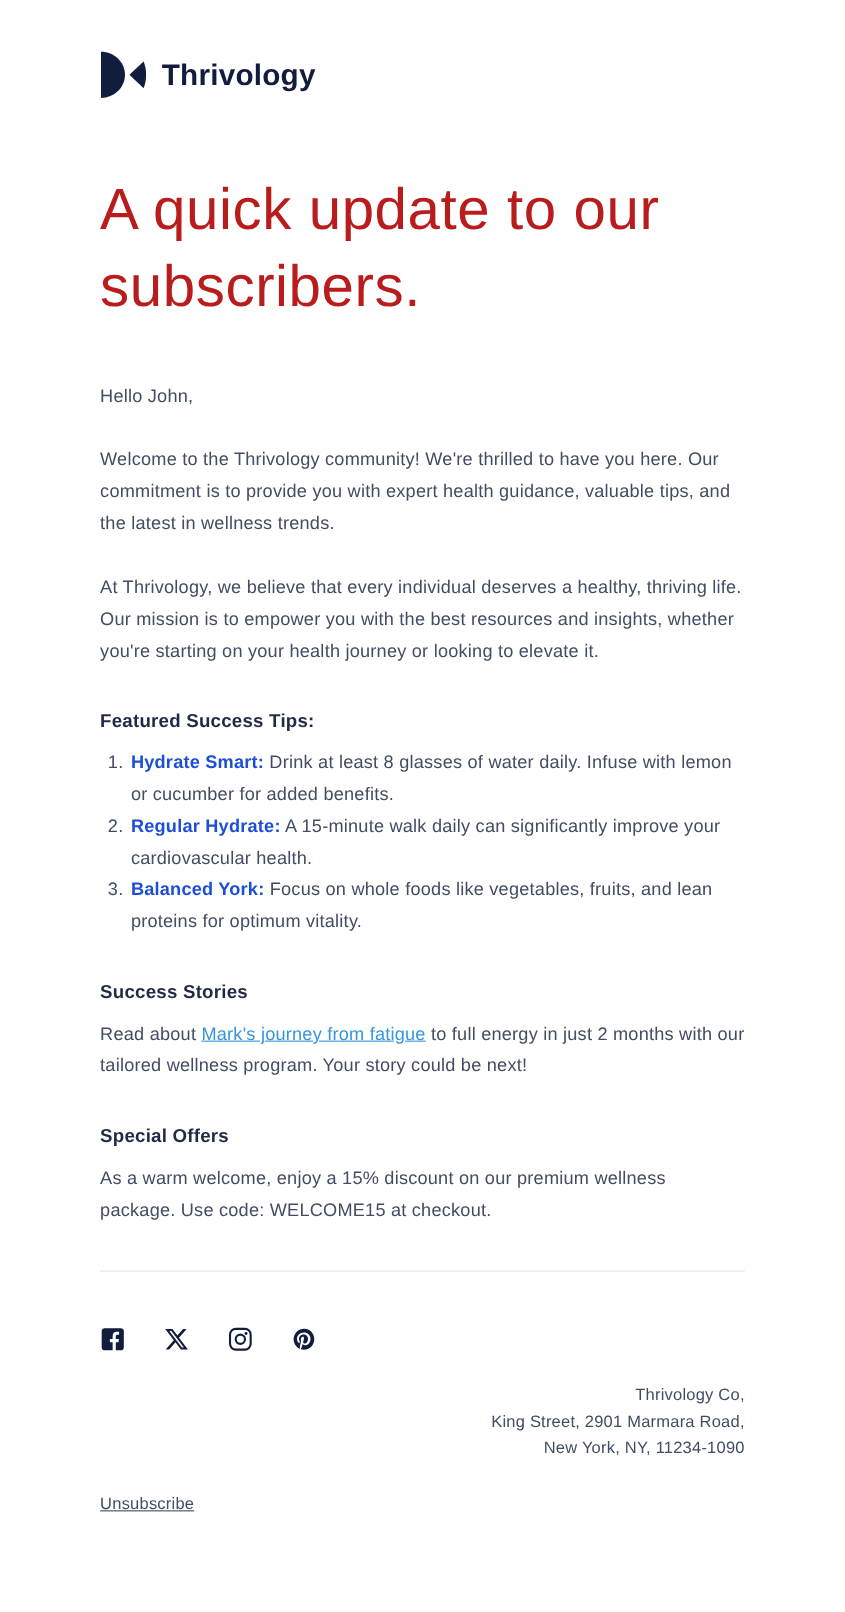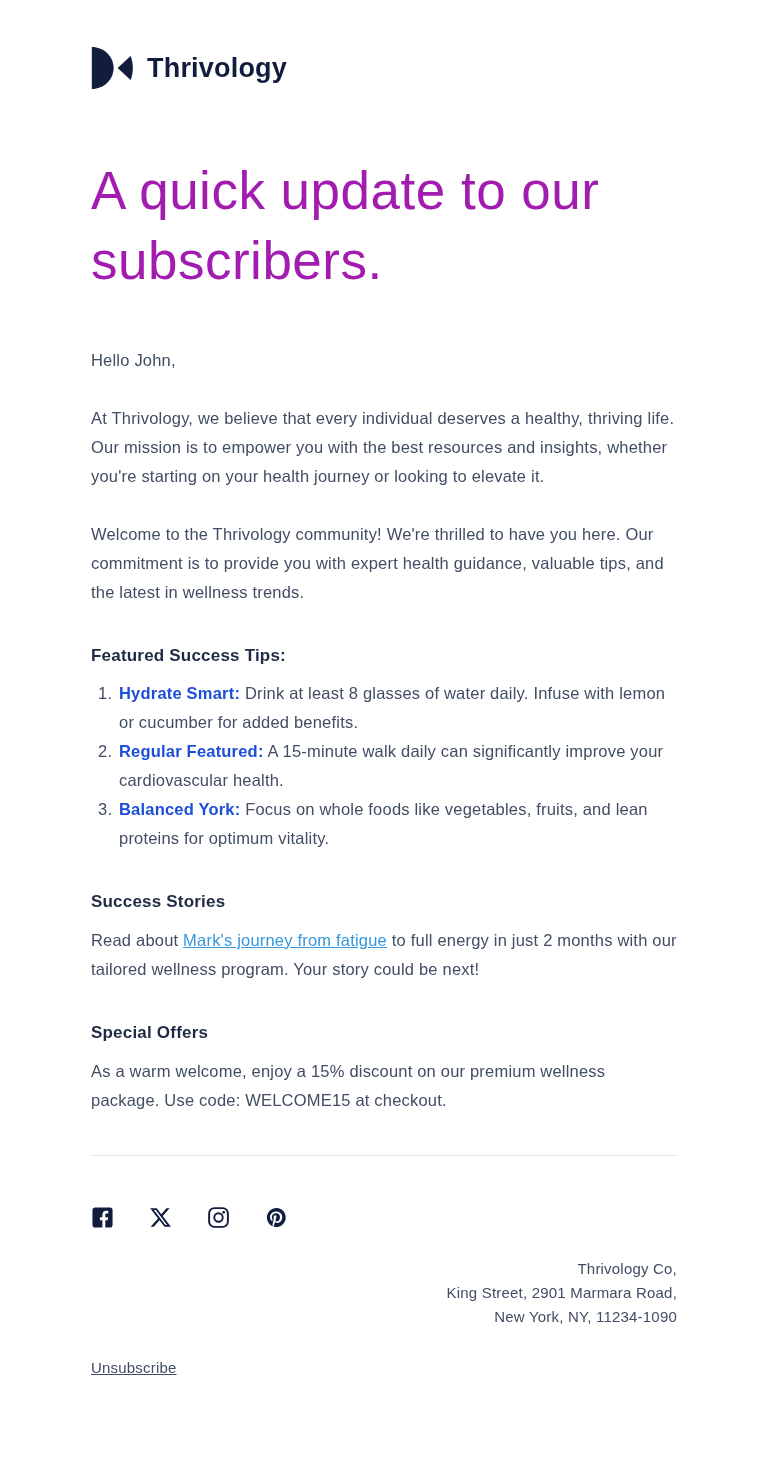--- a/index.html
+++ b/index.html
@@ -35,21 +35,21 @@
     font-weight: 700;
     color: #121c3c;
     letter-spacing: 0.2px;
   }
   
   h1.headline {
     margin: 0 0 50px 0;
     font-size: 53px;
     line-height: 1.32;
     font-weight: 300;
-    color: #a21caf;
+    color: #b91c1c;
     letter-spacing: 0.5px;
   }
   
   p.copy {
     margin: 29px 0;
     font-size: 16.5px;
     line-height: 29px;
     letter-spacing: 0.2px;
   }
   p.greeting { margin-top: 16px; }
@@ -117,30 +117,30 @@
         <path fill="#121c3c" d="M1 0 L1 52 C15.9 52 28 40.4 28 26 C28 11.6 15.9 0 1 0 Z"></path>
         <path fill="#121c3c" d="M49 11 L33 26 L49 41 C50.8 36.4 51.8 31.3 51.8 26 C51.8 20.7 50.8 15.6 49 11 Z"></path>
       </svg>
     </span>
     <span class="logo-word">Thrivology</span>
   </div>
 
   <h1 class="headline">A quick update to our subscribers.</h1>
 
   <p class="copy greeting">Hello John,</p>
+  <p class="copy">Welcome to the Thrivology community! We're thrilled to have you here. Our commitment is to provide you with expert health guidance, valuable tips, and the latest in wellness trends.</p>
   <p class="copy">At Thrivology, we believe that every individual deserves a healthy, thriving life. Our mission is to empower you with the best resources and insights, whether you're starting on your health journey or looking to elevate it.</p>
-  <p class="copy">Welcome to the Thrivology community! We're thrilled to have you here. Our commitment is to provide you with expert health guidance, valuable tips, and the latest in wellness trends.</p>
 
   <h3 class="sec-heading">Featured Success Tips:</h3>
   <ol class="tips">
     <li>
       <span class="tip-label">Hydrate Smart:</span><span> Drink at least 8 glasses of water daily. Infuse with lemon or cucumber for added benefits.</span>
     </li>
     <li>
-      <span class="tip-label">Regular Featured:</span><span> A 15-minute walk daily can significantly improve your cardiovascular health.</span>
+      <span class="tip-label">Regular Hydrate:</span><span> A 15-minute walk daily can significantly improve your cardiovascular health.</span>
     </li>
     <li>
       <span class="tip-label">Balanced York:</span><span> Focus on whole foods like vegetables, fruits, and lean proteins for optimum vitality.</span>
     </li>
   </ol>
 
   <h3 class="sec-heading">Success Stories</h3>
   <p class="copy after-heading"><span>Read about </span><a class="inline-link" href="#">Mark's journey from fatigue</a><span> to full energy in just 2 months with our tailored wellness program. Your story could be next!</span></p>
 
   <h3 class="sec-heading">Special Offers</h3>

